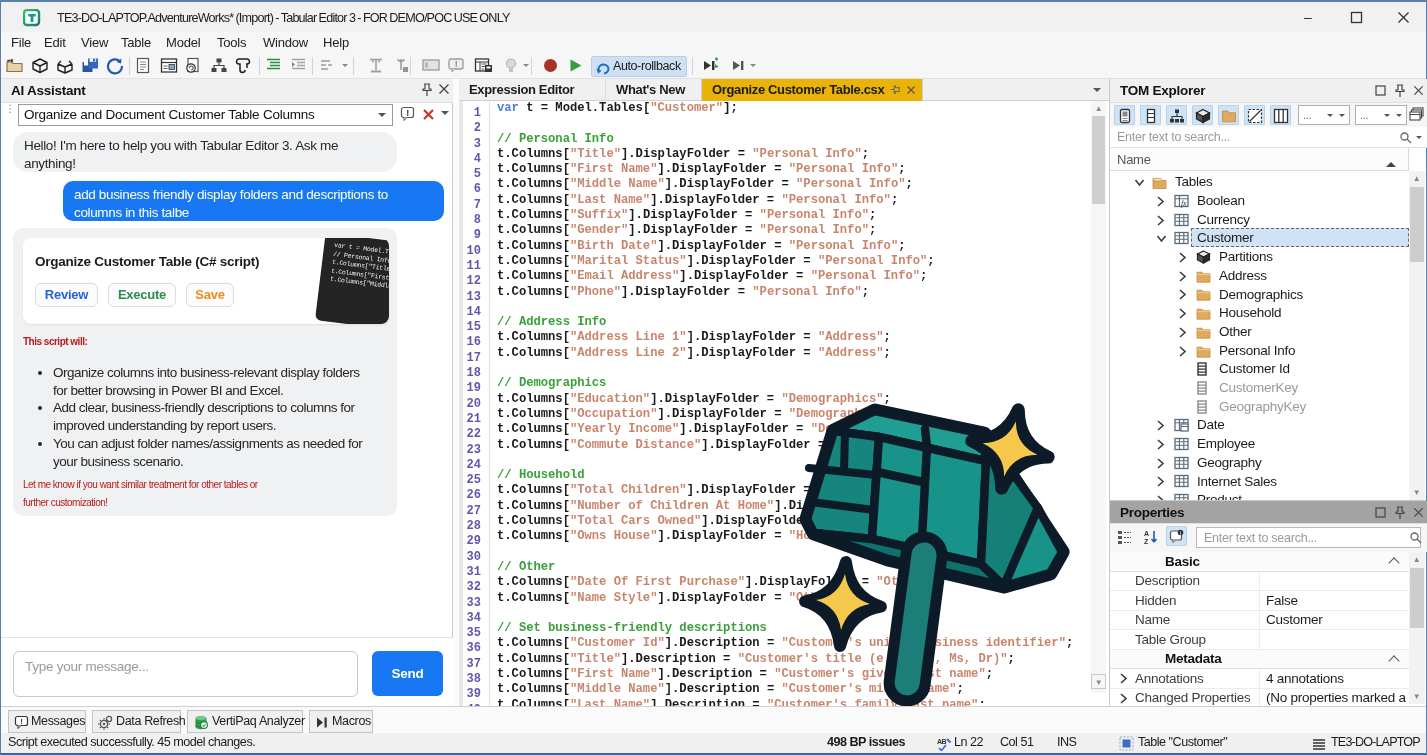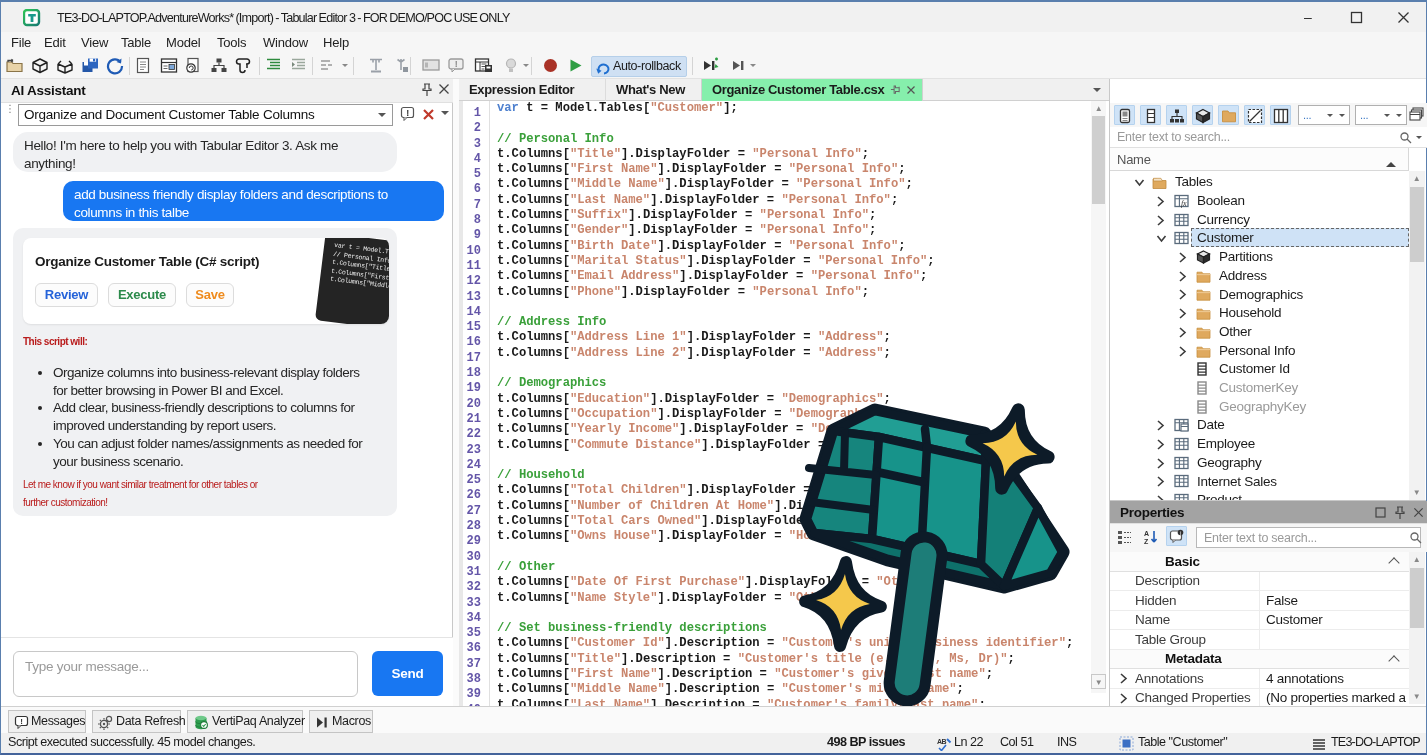--- a/index.html
+++ b/index.html
@@ -50,21 +50,21 @@
 
 #inparea { position:absolute; left:0; top:558px; width:452px; height:69px; border-top:1px solid #e4e4e4; background:#fff;}
 #inbox { position:absolute; left:12px; top:13px; width:345px; height:46px; border:1px solid #c8c8c8; border-radius:6px; }
 #inbox .ph { position:absolute; left:11px; top:7px; color:#9a9a9a; font-size:13.5px; }
 #sendbtn { position:absolute; left:371px; top:13px; width:71px; height:45px; background:#1877f2; border-radius:6px; color:#fff; font-size:13.5px; font-weight:bold; text-align:center; line-height:45px; }
 
 #editor { position:absolute; left:458px; top:0; width:650px; height:627px; background:#fff; }
 #edtabs { position:absolute; left:0; top:0; width:650px; height:22px; background:#f0f0f0; border-bottom:1px solid #d0d0d0; }
 .etab { position:absolute; top:0; height:22px; font-size:13px; font-weight:bold; color:#1b1b1b; }
 .etab .t { position:absolute; left:10px; top:3px; white-space:nowrap; letter-spacing:-0.35px; }
-#etab3 { background:#86efac; border-left:1px solid #d0d0d0; border-right:1px solid #d0d0d0; }
+#etab3 { background:#eab308; border-left:1px solid #d0d0d0; border-right:1px solid #d0d0d0; }
 #gutter { position:absolute; left:0; top:22px; padding-top:5px; width:31px; height:605px; background:#fff; border-left:4px solid #e8e8e8; border-right:1px solid #e0e0e0; font-family:"Liberation Mono",monospace; font-size:12px; font-weight:bold; color:#6456a8; text-align:right; letter-spacing:0; }
 .gl { height:15.3px; line-height:15.3px; padding-right:8px; }
 #codearea { position:absolute; left:37px; top:22px; width:595px; height:605px; overflow:hidden; font-family:"Liberation Mono",monospace; font-size:12.2px; font-weight:bold; color:#1a1a1a; letter-spacing:-0.02px; }
 .cl { height:15.3px; line-height:15.3px; white-space:pre; padding-left:1px; }
 .cl i { font-style:normal; }
 .cl i.s { color:#c9856c; }
 .cl i.c { color:#3aa03a; }
 .cl i.k { color:#4f81cf; }
 #edsb { position:absolute; right:3px; top:22px; width:15px; height:592px; background:#f6f6f6; }
 #edsb .thumb { position:absolute; left:1px; top:15px; width:13px; height:88px; background:#cfcfcf; }
@@ -445,20 +445,32 @@
         <div class="cl">t.Columns[<i class="s">"Middle Name"</i>].Description = <i class="s">"Customer's middle name"</i>;</div>
         <div class="cl">t.Columns[<i class="s">"Last Name"</i>].Description = <i class="s">"Customer's family/last name"</i>;</div>
       </div>
     <div id="edsb">
       <div class="sbarr" style="top:0">▲</div>
       <div class="thumb"></div>
       <div class="sbarr" style="top:573px;border:1px solid #c8c8c8;">▼</div>
     </div>
   </div>
   <div id="tom">
+    <div id="tomhdr">
+        <span class="phdr-t">TOM Explorer</span>
+      <svg class="pin" style="left:265px;top:6px" width="11" height="11">
+          <rect x="1" y="1" width="9" height="9" fill="none" stroke="#444" stroke-width="1.2"></rect>
+        </svg>
+      <svg class="pin" style="left:284px;top:5px" width="12" height="14" viewBox="0 0 12 14">
+          <path d="M3 1 h6 M4 1 v5 h-2 l0 1.5 h8 l0 -1.5 h-2 v-5 M6 7.5 V13" stroke="#444" stroke-width="1.2" fill="none"></path>
+        </svg>
+      <svg class="pin" style="left:303px;top:6px" width="11" height="11" viewBox="0 0 12 12">
+          <path d="M1.5 1.5 L10.5 10.5 M10.5 1.5 L1.5 10.5" stroke="#444" stroke-width="1.3"></path>
+        </svg>
+    </div>
     <div id="tomtb">
         <span class="tgl" style="left:4px">
           <svg width="16" height="16" viewBox="0 0 16 16">
             <rect x="3.5" y="1.5" width="9" height="13" rx="1.5" fill="#fff" stroke="#333" stroke-width="1.3"></rect>
             <rect x="5.5" y="3.5" width="5" height="5" fill="#888"></rect>
             <path d="M5.5 10.5h5M5.5 12.5h5" stroke="#888"></path>
           </svg>
         </span>
         <span class="tgl" style="left:30px">
           <svg width="16" height="16" viewBox="0 0 16 16">

